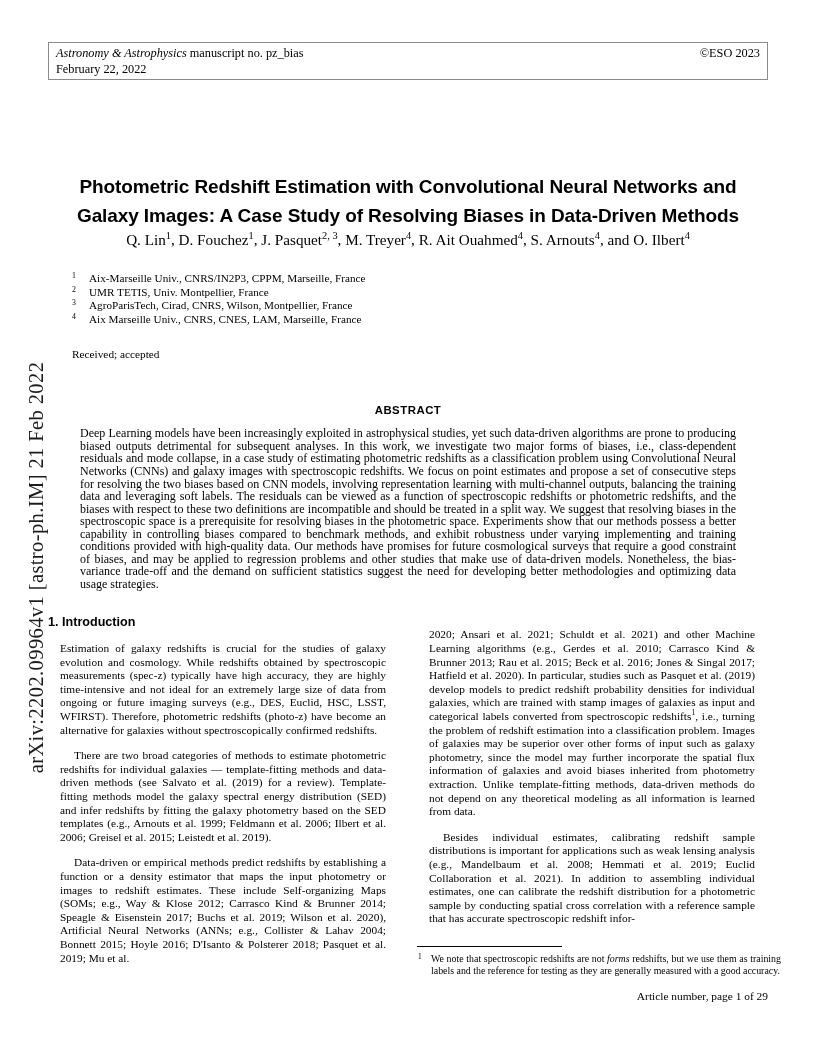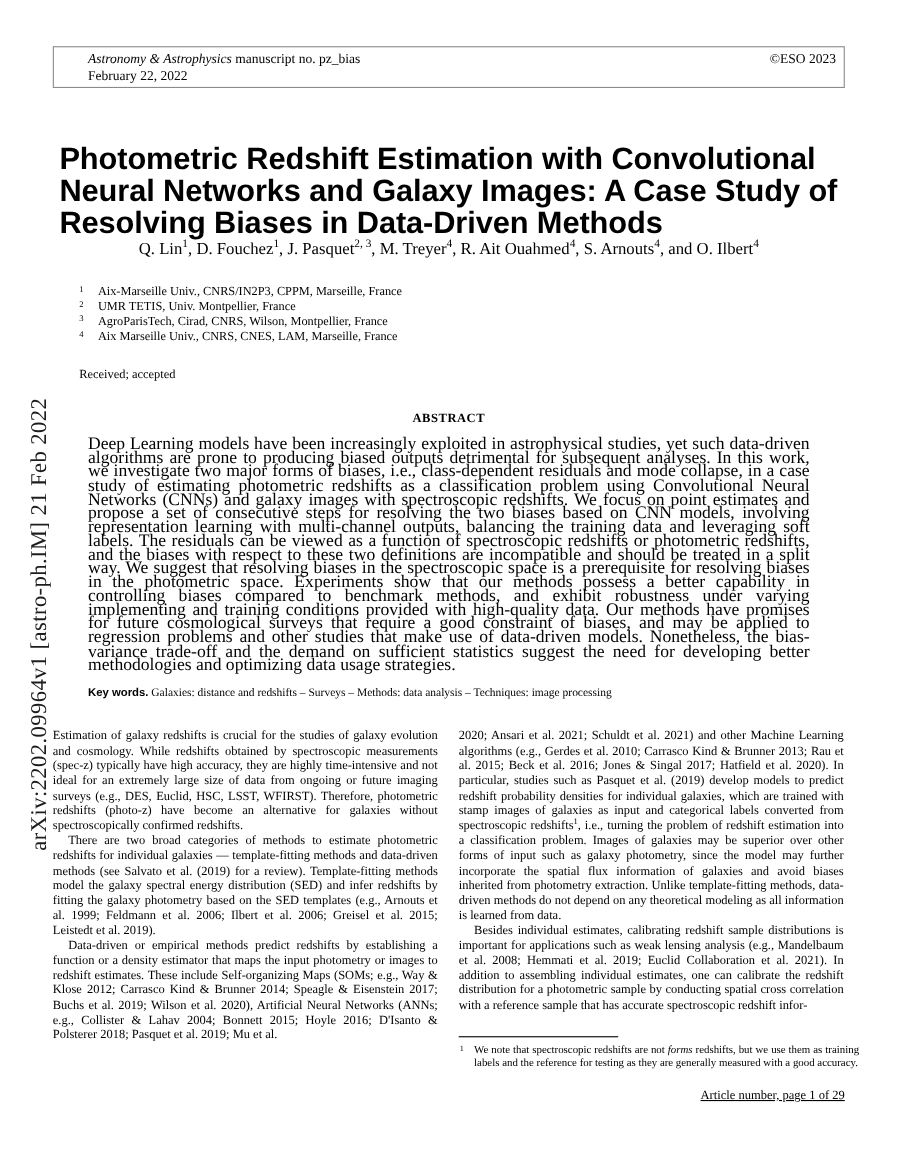--- a/index.html
+++ b/index.html
@@ -44,35 +44,35 @@
   
   #runhead {
     border: 1px solid #8a8a8a;
     height: 38px;
     box-sizing: border-box;
     padding: 3px 6px 0 7px;
     position: relative;
     font-size: 12.3px;
     line-height: 15.5px;
   }
-  #runhead .rh-left { display: block; margin-left: 24px; }
+  #runhead .rh-left { display: block; }
   #runhead .rh-right {
     position: absolute;
     right: 7px;
     top: 3px;
   }
   .ital { font-style: italic; }
 
   
   #title {
-    margin: 50px 6px 0 6px;
-    text-align: left;
+    margin: 92px 6px 0 6px;
+    text-align: center;
     font-family: "Liberation Sans", "DejaVu Sans", sans-serif;
     font-weight: bold;
-    font-size: 28px;
+    font-size: 19px;
     line-height: 29px;
     letter-spacing: -0.1px;
   }
 
   #authors {
     text-align: center;
     font-size: 15.2px;
     line-height: 20px;
   }
   sup { font-size: 0.68em; vertical-align: super; line-height: 0; }
@@ -94,30 +94,30 @@
     font-size: 7.8px;
   }
 
   #received {
     margin: 22px 0 0 24px;
     font-size: 11.3px;
   }
 
   
   #abstract-head {
-    margin-top: 28px;
-    text-align: center;
-    font-family: Liberation Serif, serif;
+    margin-top: 44px;
+    text-align: center;
+    font-family: Liberation Sans, sans-serif;
     font-weight: bold;
     font-size: 11.4px;
     letter-spacing: 0.5px;
   }
   #abstract-body {
     margin: 11px 32px 0 32px;
-    font-size: 16px;
+    font-size: 12px;
     line-height: 12.55px;
     text-align: justify;
   }
   #keywords {
     margin: 13px 32px 0 32px;
     font-size: 10.45px;
     line-height: 12.6px;
   }
   #keywords .kw-label {
     font-family: "Liberation Sans", "DejaVu Sans", sans-serif;
@@ -136,21 +136,21 @@
     font-size: 11.35px;
     line-height: 13.6px;
     text-align: justify;
   }
   .sec-head {
     font-family: "Liberation Sans", "DejaVu Sans", sans-serif;
     font-weight: bold;
     font-size: 12.6px;
     margin-bottom: 9px;
   }
-  .col p { margin: 0; }
+  .col p { margin: 12px; }
   .col p.indent { text-indent: 14px; }
 
   
   #footnote {
     margin-top: 20px;
     padding-top: 6px;
     border-top: 1px solid #000;
     width: 145px;
   }
   #footnote .fn-text {
@@ -167,21 +167,20 @@
     top: -2px;
     font-size: 7.4px;
   }
 
   #pagefooter {
     position: absolute;
     right: 0;
     bottom: 0;
     font-size: 11.4px;
     text-align: center;
-    text-decoration: underline;
   }
 </style>
 </head>
 <body>
 
 <div id="arxiv-stamp">arXiv:2202.09964v1  [astro-ph.IM]  21 Feb 2022</div>
 
 <div id="page">
 
   <div id="runhead">
@@ -213,28 +212,25 @@
       <span class="num">4</span>
       <span>Aix Marseille Univ., CNRS, CNES, LAM, Marseille, France</span>
     </div>
   </div>
 
   <div id="received">Received; accepted</div>
 
   <div id="abstract-head">ABSTRACT</div>
   <div id="abstract-body">Deep Learning models have been increasingly exploited in astrophysical studies, yet such data-driven algorithms are prone to producing biased outputs detrimental for subsequent analyses. In this work, we investigate two major forms of biases, i.e., class-dependent residuals and mode collapse, in a case study of estimating photometric redshifts as a classification problem using Convolutional Neural Networks (CNNs) and galaxy images with spectroscopic redshifts. We focus on point estimates and propose a set of consecutive steps for resolving the two biases based on CNN models, involving representation learning with multi-channel outputs, balancing the training data and leveraging soft labels. The residuals can be viewed as a function of spectroscopic redshifts or photometric redshifts, and the biases with respect to these two definitions are incompatible and should be treated in a split way. We suggest that resolving biases in the spectroscopic space is a prerequisite for resolving biases in the photometric space. Experiments show that our methods possess a better capability in controlling biases compared to benchmark methods, and exhibit robustness under varying implementing and training conditions provided with high-quality data. Our methods have promises for future cosmological surveys that require a good constraint of biases, and may be applied to regression problems and other studies that make use of data-driven models. Nonetheless, the bias-variance trade-off and the demand on sufficient statistics suggest the need for developing better methodologies and optimizing data usage strategies.</div>
 
-  <div id="keywords">
-    <span class="kw-label">Key words.</span>
-    <span>Galaxies: distance and redshifts – Surveys – Methods: data analysis – Techniques: image processing</span>
-  </div>
 
   <div id="columns">
 
     <div class="col">
+      <div class="sec-head">1. Introduction</div>
       <p>Estimation of galaxy redshifts is crucial for the studies of galaxy evolution and cosmology. While redshifts obtained by spectroscopic measurements (spec-z) typically have high accuracy, they are highly time-intensive and not ideal for an extremely large size of data from ongoing or future imaging surveys (e.g., DES, Euclid, HSC, LSST, WFIRST). Therefore, photometric redshifts (photo-z) have become an alternative for galaxies without spectroscopically confirmed redshifts.</p>
       <p class="indent">There are two broad categories of methods to estimate photometric redshifts for individual galaxies — template-fitting methods and data-driven methods (see Salvato et al. (2019) for a review). Template-fitting methods model the galaxy spectral energy distribution (SED) and infer redshifts by fitting the galaxy photometry based on the SED templates (e.g., Arnouts et al. 1999; Feldmann et al. 2006; Ilbert et al. 2006; Greisel et al. 2015; Leistedt et al. 2019).</p>
       <p class="indent">Data-driven or empirical methods predict redshifts by establishing a function or a density estimator that maps the input photometry or images to redshift estimates. These include Self-organizing Maps (SOMs; e.g., Way &amp; Klose 2012; Carrasco Kind &amp; Brunner 2014; Speagle &amp; Eisenstein 2017; Buchs et al. 2019; Wilson et al. 2020), Artificial Neural Networks (ANNs; e.g., Collister &amp; Lahav 2004; Bonnett 2015; Hoyle 2016; D'Isanto &amp; Polsterer 2018; Pasquet et al. 2019; Mu et al.</p>
     </div>
 
     <div class="col">
       <p>2020; Ansari et al. 2021; Schuldt et al. 2021) and other Machine Learning algorithms (e.g., Gerdes et al. 2010; Carrasco Kind &amp; Brunner 2013; Rau et al. 2015; Beck et al. 2016; Jones &amp; Singal 2017; Hatfield et al. 2020). In particular, studies such as Pasquet et al. (2019) develop models to predict redshift probability densities for individual galaxies, which are trained with stamp images of galaxies as input and categorical labels converted from spectroscopic redshifts<sup>1</sup>, i.e., turning the problem of redshift estimation into a classification problem. Images of galaxies may be superior over other forms of input such as galaxy photometry, since the model may further incorporate the spatial flux information of galaxies and avoid biases inherited from photometry extraction. Unlike template-fitting methods, data-driven methods do not depend on any theoretical modeling as all information is learned from data.</p>
       <p class="indent">Besides individual estimates, calibrating redshift sample distributions is important for applications such as weak lensing analysis (e.g., Mandelbaum et al. 2008; Hemmati et al. 2019; Euclid Collaboration et al. 2021). In addition to assembling individual estimates, one can calibrate the redshift distribution for a photometric sample by conducting spatial cross correlation with a reference sample that has accurate spectroscopic redshift infor-</p>
 
       <div id="footnote">

